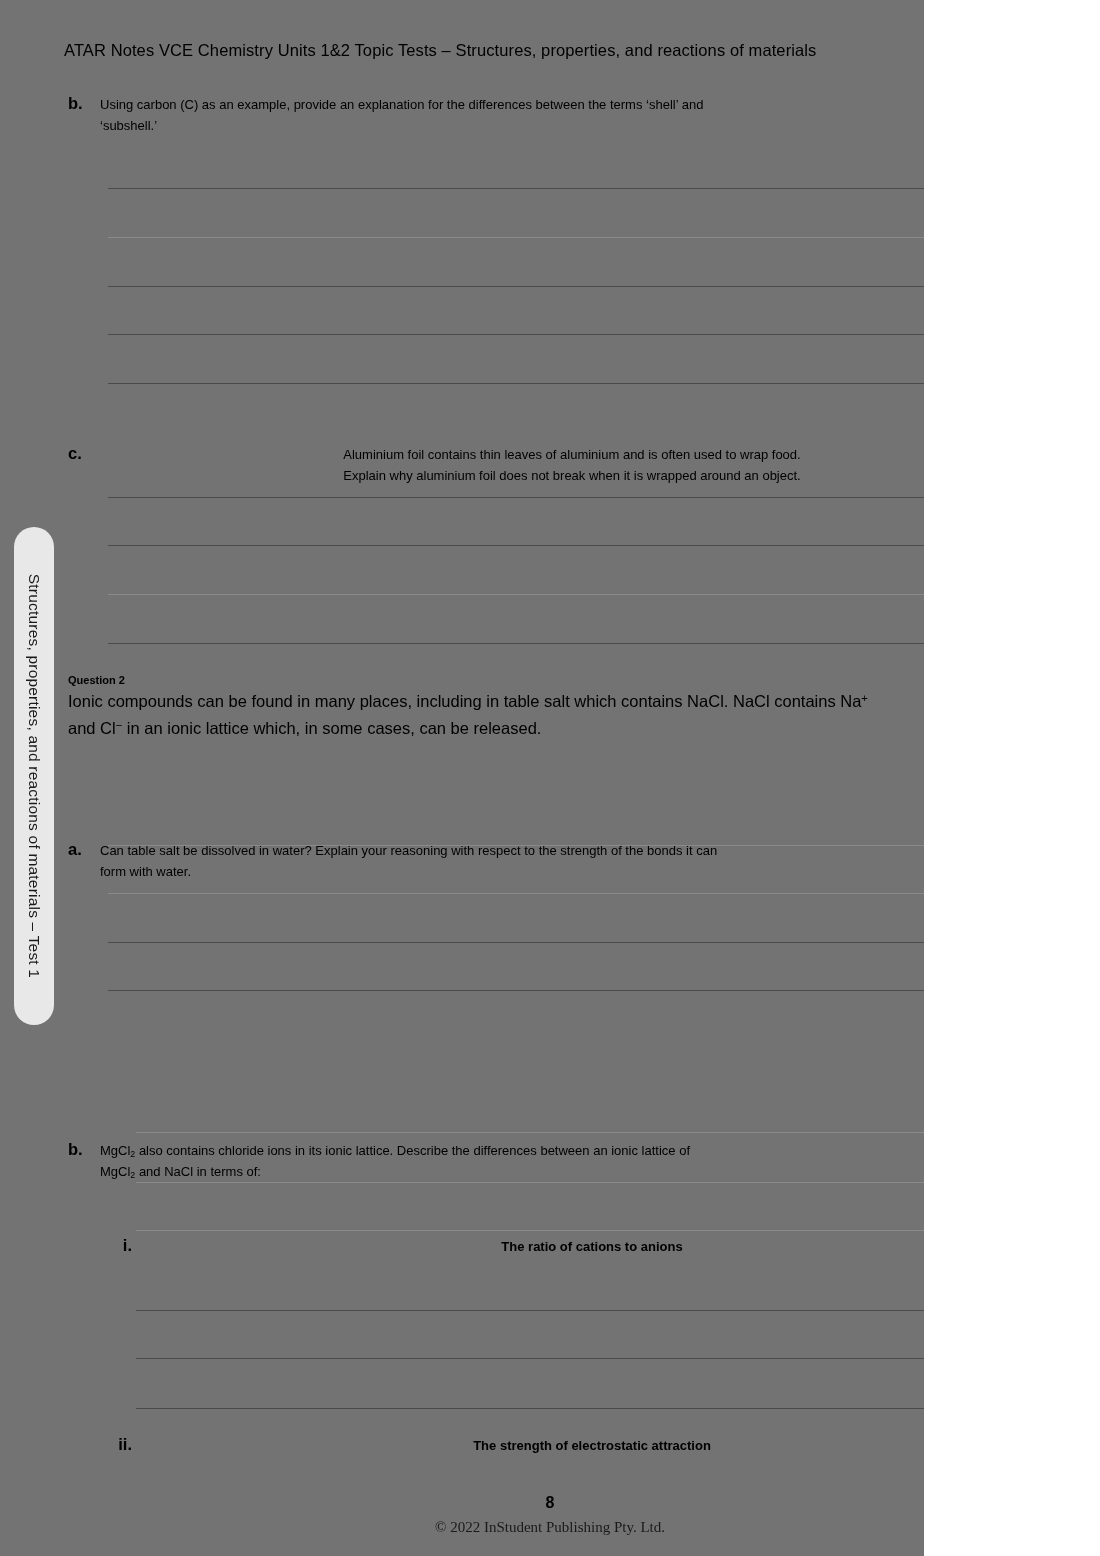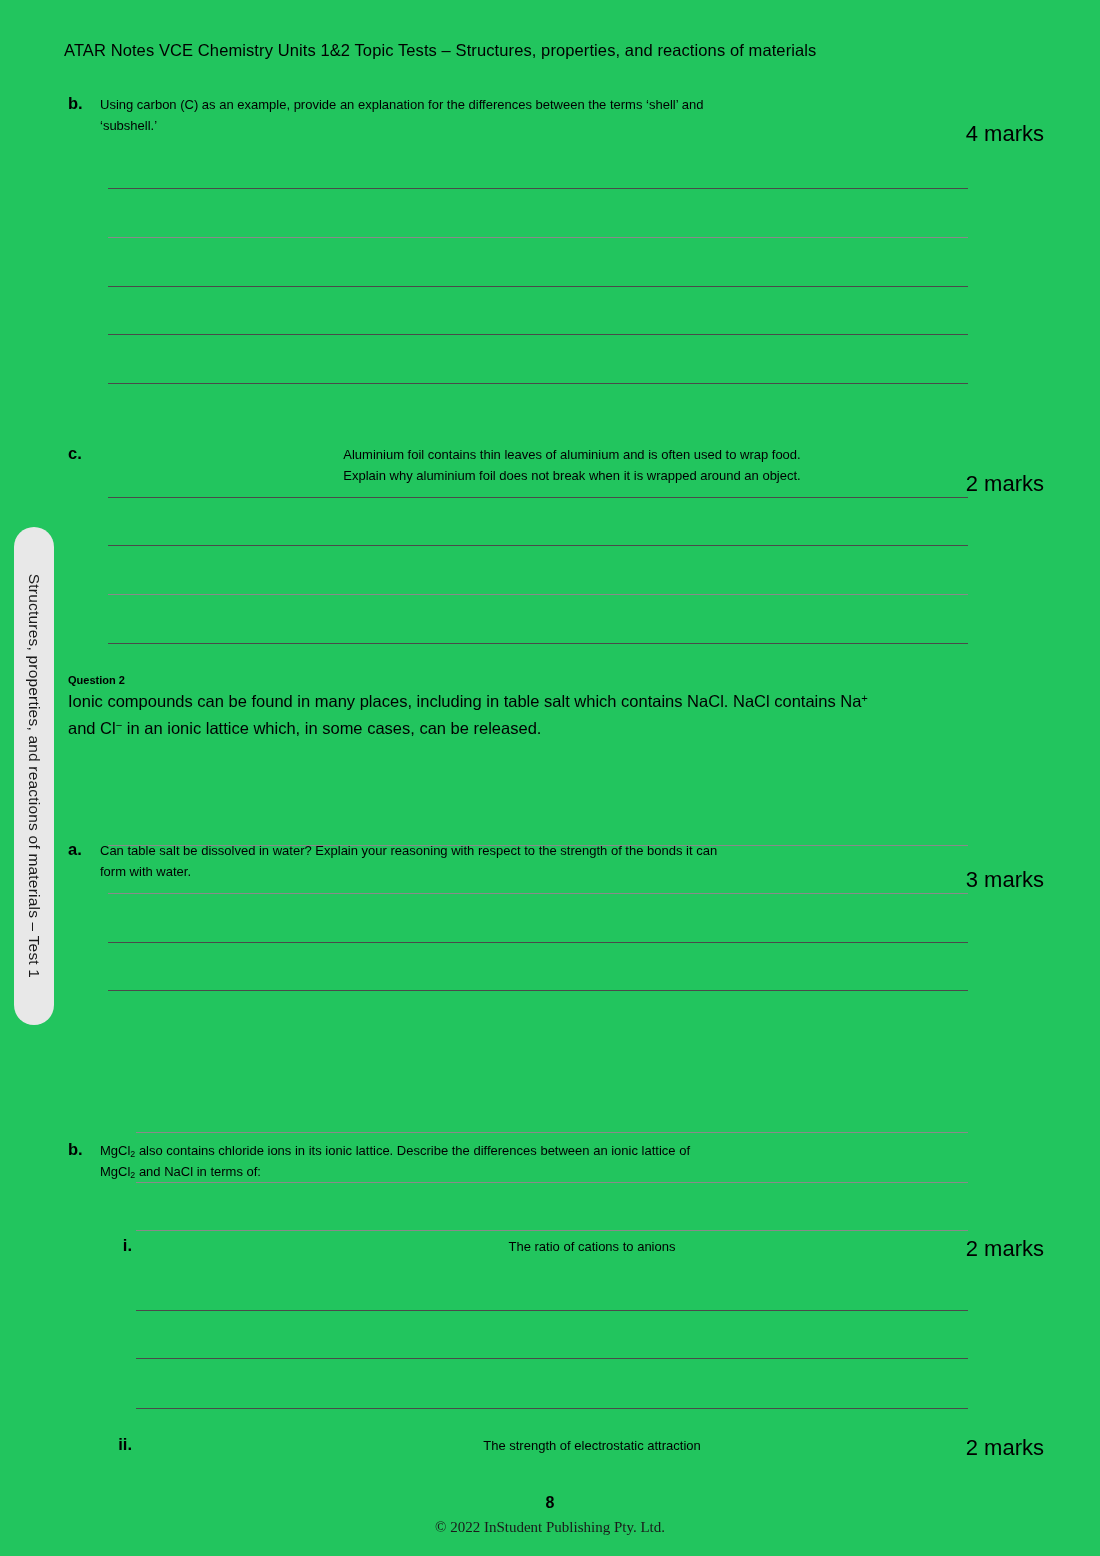--- a/index.html
+++ b/index.html
@@ -7,23 +7,23 @@
     margin: 0;
     padding: 0;
     background: #ffffff;
   }
   body {
     font-family: "Liberation Sans", sans-serif;
     color: #000000;
   }
   .page {
     position: relative;
-    width: 1100px;
+    width: 924px;
     height: 1556px;
-    background: #22c55e;
+    background: #737373;
     overflow: hidden;
     box-sizing: border-box;
   }
 
   
   .doc-header {
     position: absolute;
     left: 64px;
     top: 40px;
     width: 980px;
@@ -117,20 +117,21 @@
   }
 
   
   .subpart .part-marker {
     left: 34px;
     width: 30px;
     text-align: right;
   }
   .subpart .part-body {
     margin-left: 72px;
+    font-weight: bold;
   }
 
   
   .answer-line {
     position: absolute;
     height: 0;
     border-top: 1.6px solid #4a4a4a;
   }
   .answer-line.light {
     border-top-color: #8a8a8a;

